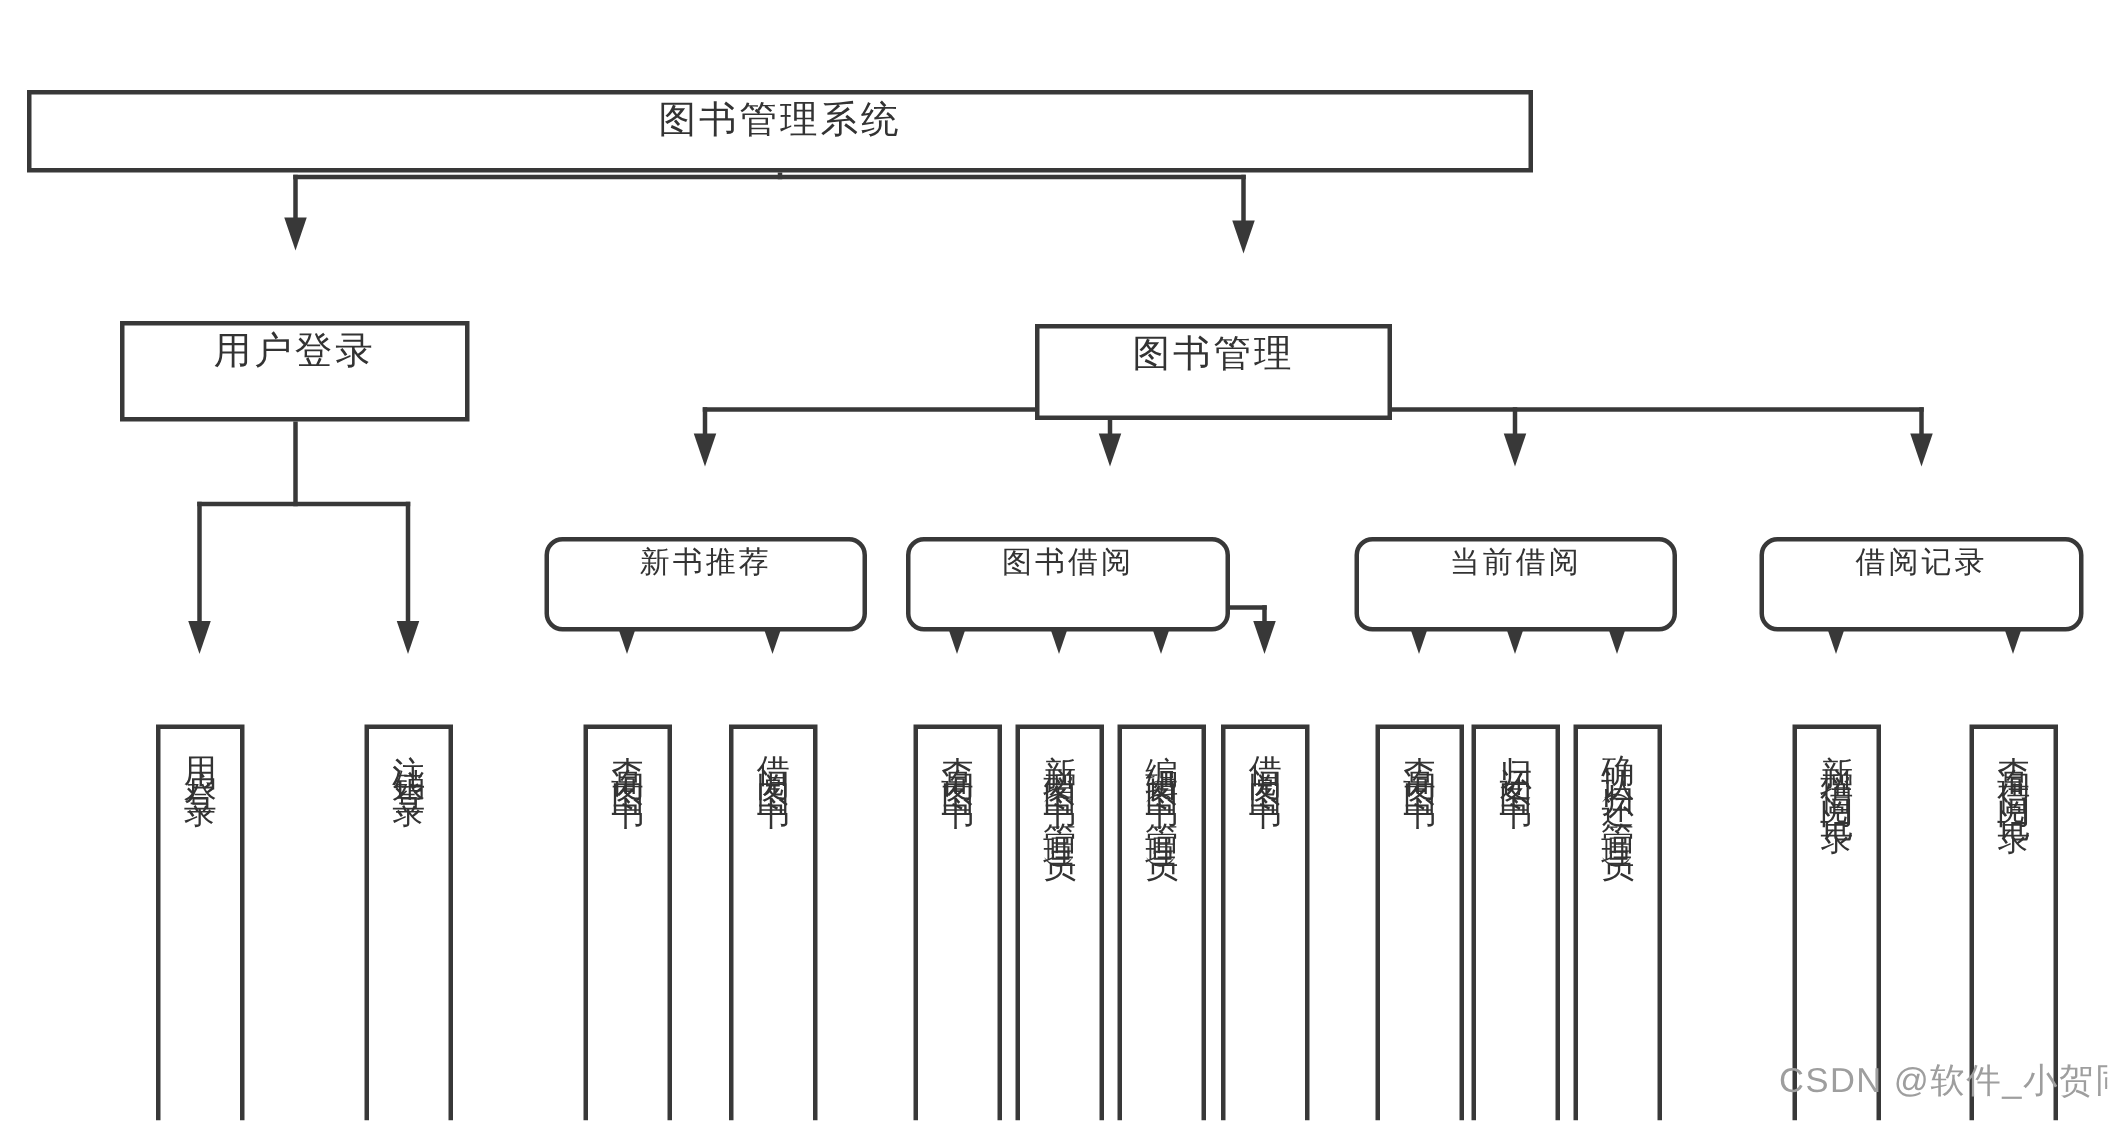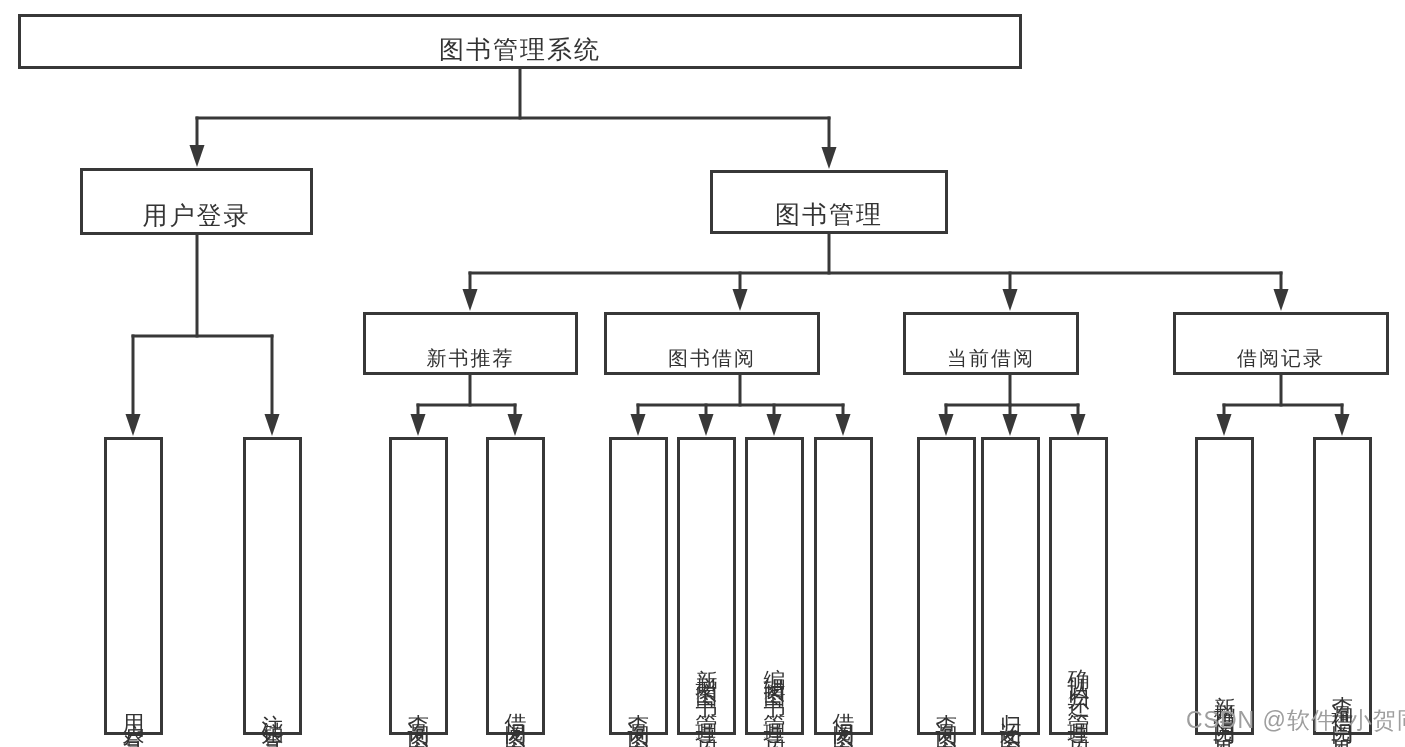--- a/index.html
+++ b/index.html
@@ -36,30 +36,32 @@
   .connectors polygon {
     fill: var(--line);
     stroke: none;
   }
   .box {
     position: absolute;
     box-sizing: border-box;
     background: var(--box-bg);
     border: 3px solid var(--line);
     display: flex;
-    align-items: flex-end;
+    align-items: flex-start;
     justify-content: center;
     color: var(--text);
     font-size: 25px;
     letter-spacing: 2px;
     white-space: nowrap;
+    margin-top: 46px;
   }
   .box.l2 {
     font-size: 20px;
     letter-spacing: 2px;
+    border-radius: 12px;
   }
   .box.vbox {
     font-size: 22px;
   }
   .box.vbox .lbl {
     writing-mode: vertical-rl;
     text-orientation: mixed;
     letter-spacing: 9px;
     line-height: 1;
   }
@@ -145,31 +147,31 @@
     </g>
   </svg>
 
   <div class="box" style="left:18px;top:14px;width:1004px;height:55px">
     <span class="lbl">图书管理系统</span>
   </div>
 
   <div class="box" style="left:80px;top:168px;width:233px;height:67px">
     <span class="lbl">用户登录</span>
   </div>
-  <div class="box" style="left:710px;top:170px;width:238px;height:64px">
+  <div class="box" style="left:690px;top:170px;width:238px;height:64px">
     <span class="lbl">图书管理</span>
   </div>
 
   <div class="box l2" style="left:363px;top:312px;width:215px;height:63px">
     <span class="lbl">新书推荐</span>
   </div>
   <div class="box l2" style="left:604px;top:312px;width:216px;height:63px">
     <span class="lbl">图书借阅</span>
   </div>
-  <div class="box l2" style="left:903px;top:312px;width:176px;height:63px">
+  <div class="box l2" style="left:903px;top:312px;width:215px;height:63px">
     <span class="lbl">当前借阅</span>
   </div>
   <div class="box l2" style="left:1173px;top:312px;width:216px;height:63px">
     <span class="lbl">借阅记录</span>
   </div>
 
   <div class="box vbox" style="left:104px;top:437px;width:59px;height:298px">
     <span class="lbl">用户登录</span>
   </div>
   <div class="box vbox" style="left:243px;top:437px;width:59px;height:298px">

